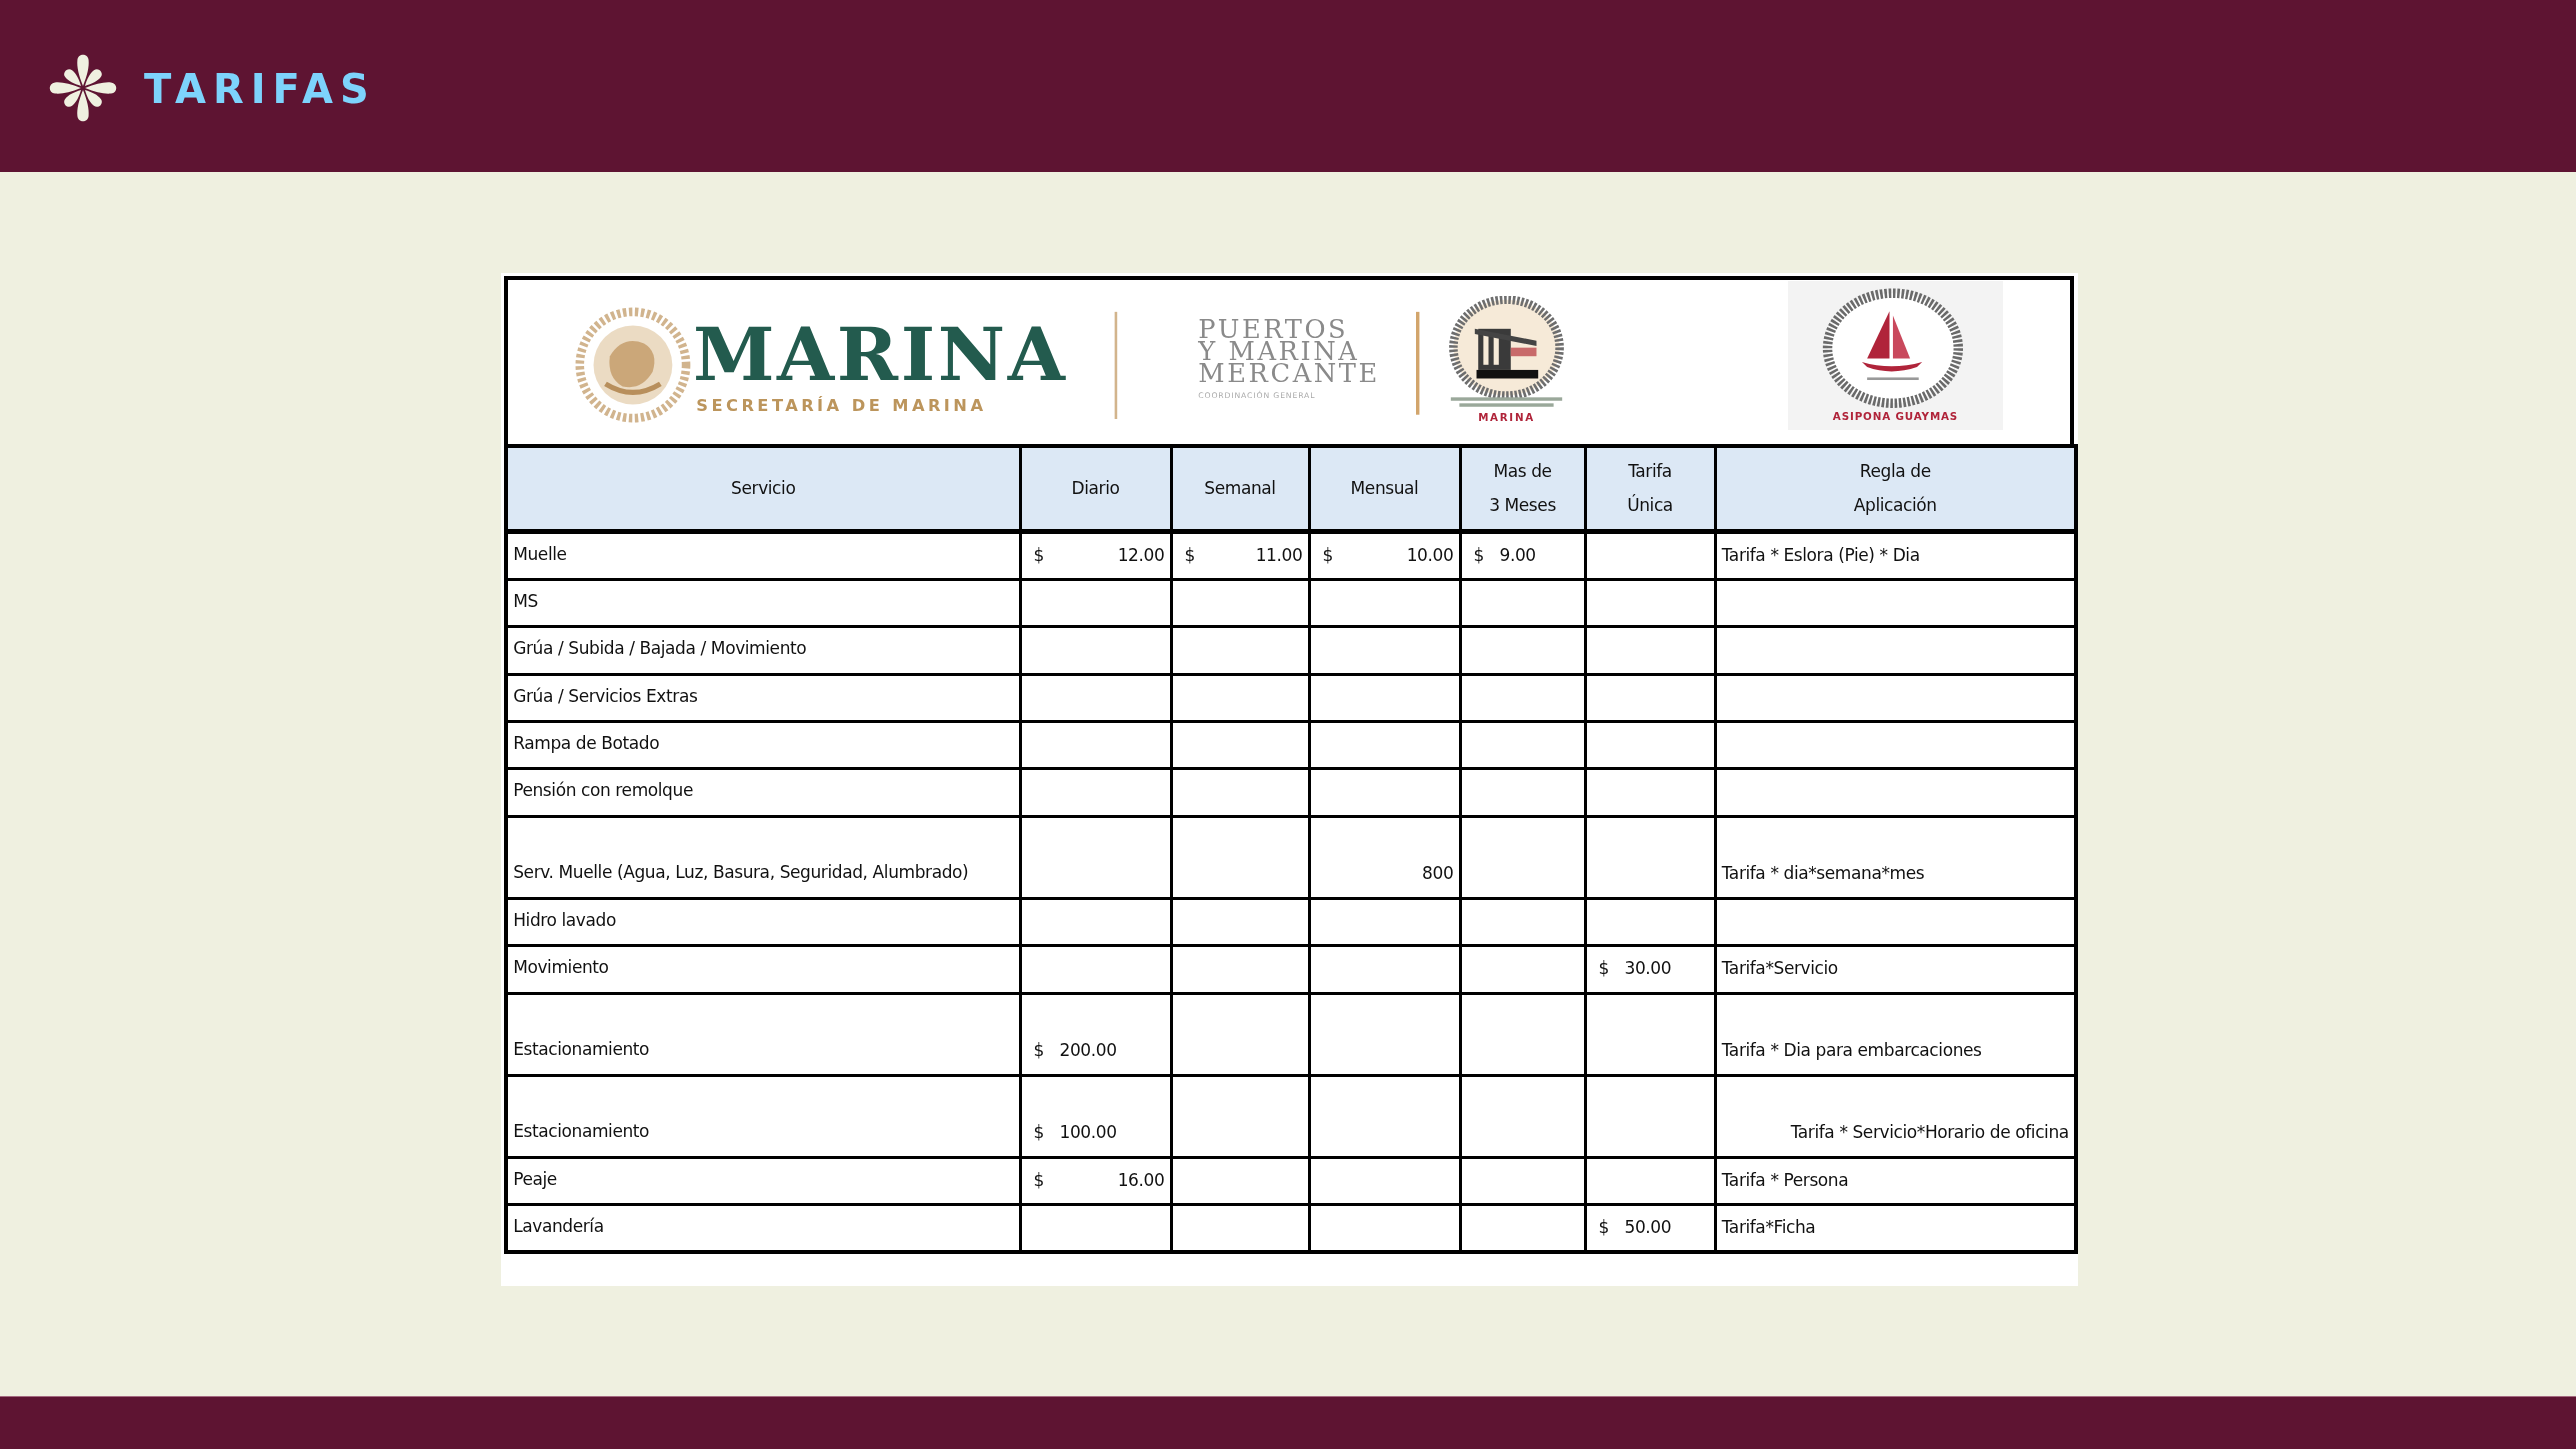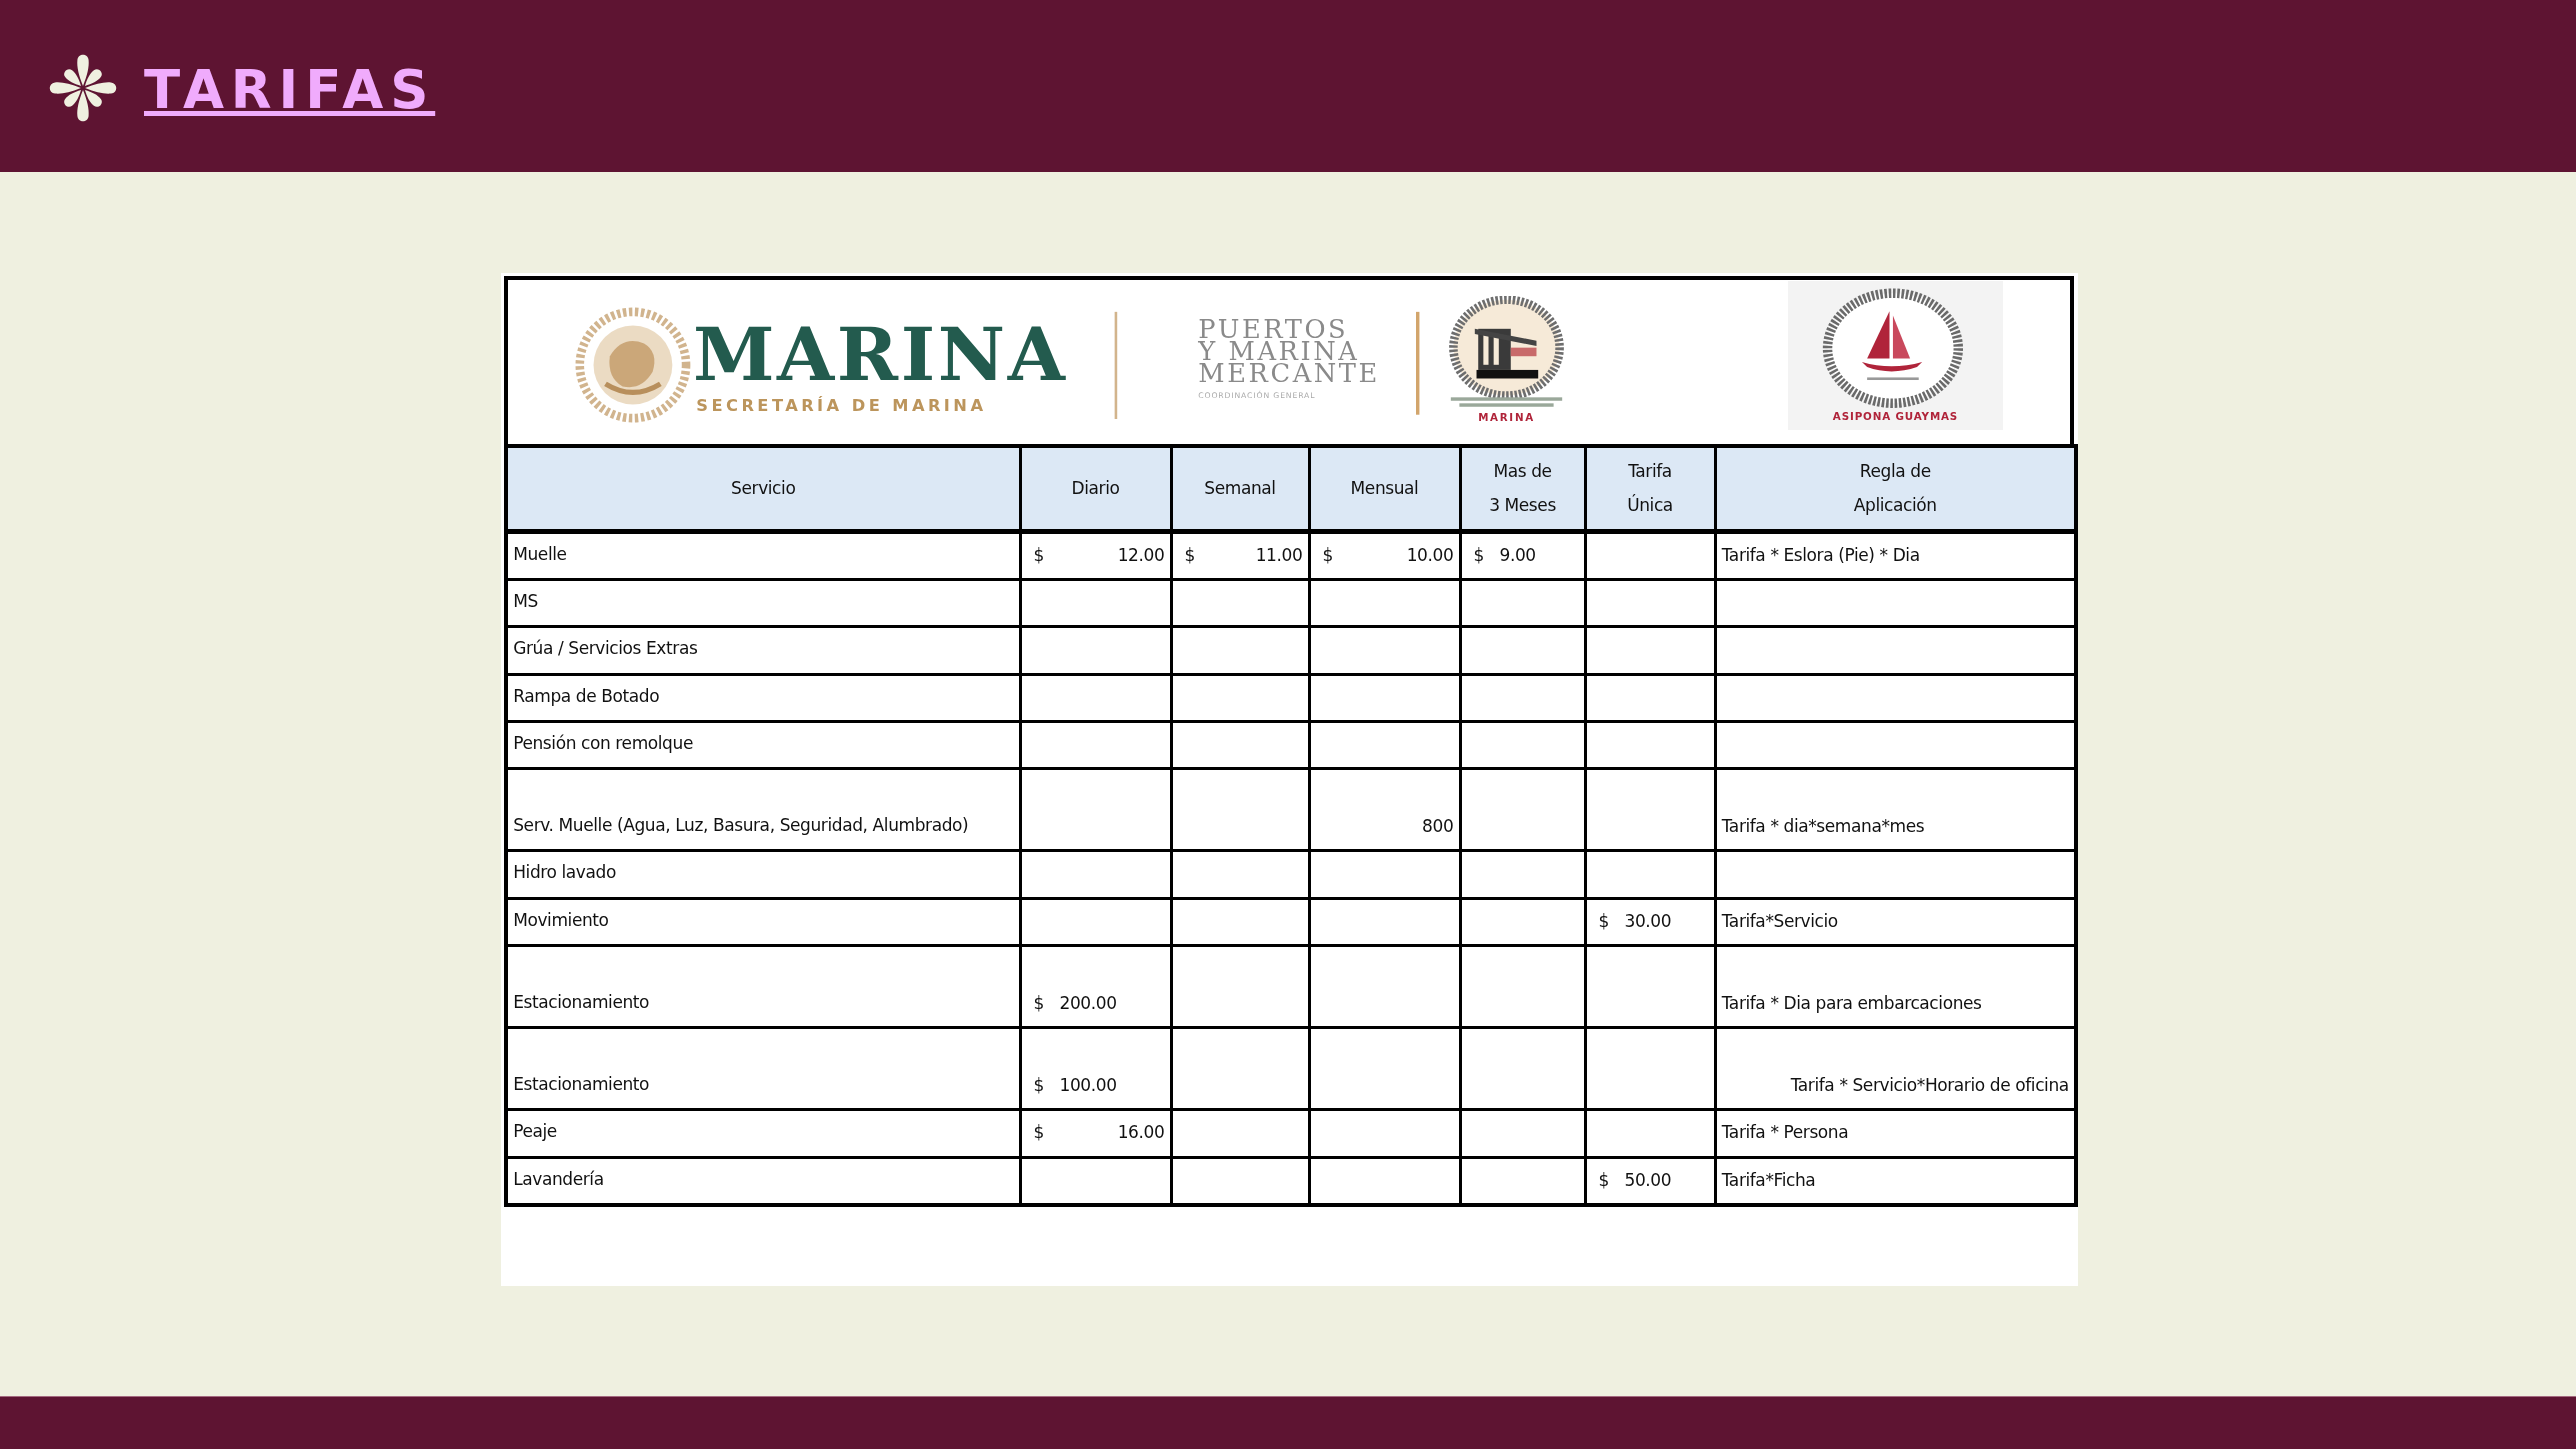--- a/index.html
+++ b/index.html
@@ -11,27 +11,26 @@
     }
     .topbar {
       position: absolute; left: 0; top: 0; width: 2576px; height: 172px;
       background: #5E1432;
     }
     .title-icon {
       position: absolute; left: 48px; top: 53px; width: 70px; height: 70px;
     }
     .title {
       position: absolute; left: 144px; top: 57px;
-      color: #f0abfc;
+      color: #7dd3fc;
       font-family: "DejaVu Sans", sans-serif;
       font-weight: bold;
-      font-size: 53px;
+      font-size: 40px;
       letter-spacing: 6.9px;
       line-height: 65px;
-      text-decoration: underline;
     }
     .footer {
       position: absolute; left: 0; top: 1396px; width: 2576px; height: 53px;
       background: #5E1432;
       border-top: 1.7px solid #A46A80;
     }
 
     
     .sheet {
       position: absolute; left: 501px; top: 273px; width: 1577px; height: 1013px;
@@ -226,20 +225,29 @@
       <td class="svc">MS</td>
       <td></td>
         <td></td>
         <td></td>
         <td></td>
         <td></td>
         <td></td>
     </tr>
 
 
+    <tr class="h1">
+      <td class="svc">Grúa / Subida / Bajada / Movimiento</td>
+      <td></td>
+        <td></td>
+        <td></td>
+        <td></td>
+        <td></td>
+        <td></td>
+    </tr>
 
     <tr class="h1">
       <td class="svc">Grúa / Servicios Extras</td>
       <td></td>
         <td></td>
         <td></td>
         <td></td>
         <td></td>
         <td></td>
     </tr>

